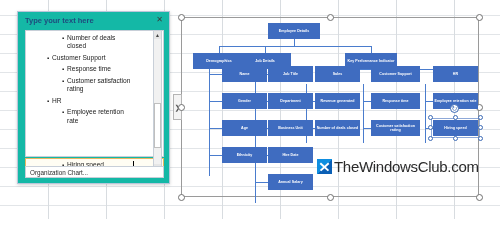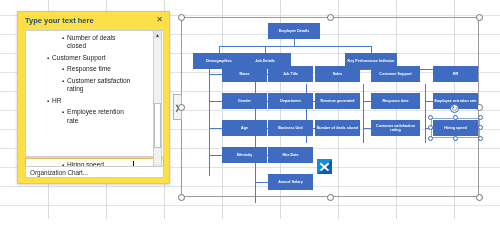--- a/index.html
+++ b/index.html
@@ -126,21 +126,21 @@
     font-size: 7px;
     color: #3c6ab5;
     z-index: 7;
   }
 
   
   #textpane {
     position: absolute;
     left: 17px; top: 11px;
     width: 153px; height: 173px;
-    background: #fde047;
+    background: #14b8a6;
     border: 1px solid #b9c6da;
     box-shadow: 0 1px 3px rgba(0,0,0,0.18);
     box-sizing: border-box;
   }
   #textpane-header {
     position: absolute;
     left: 0; top: 0;
     width: 100%; height: 17px;
     display: flex;
     align-items: center;
@@ -484,15 +484,16 @@
       <div class="tp-arrow" id="tp-arrow-dn">▼</div>
     </div>
 
     <div id="textpane-footer">
       <span>Organization Chart...</span>
     </div>
   </div>
 
   <div id="watermark">
     <div id="wm-logo"></div>
+    <div id="wm-text">TheWindowsClub.com</div>
   </div>
 
 </div>
 
 </body></html>

